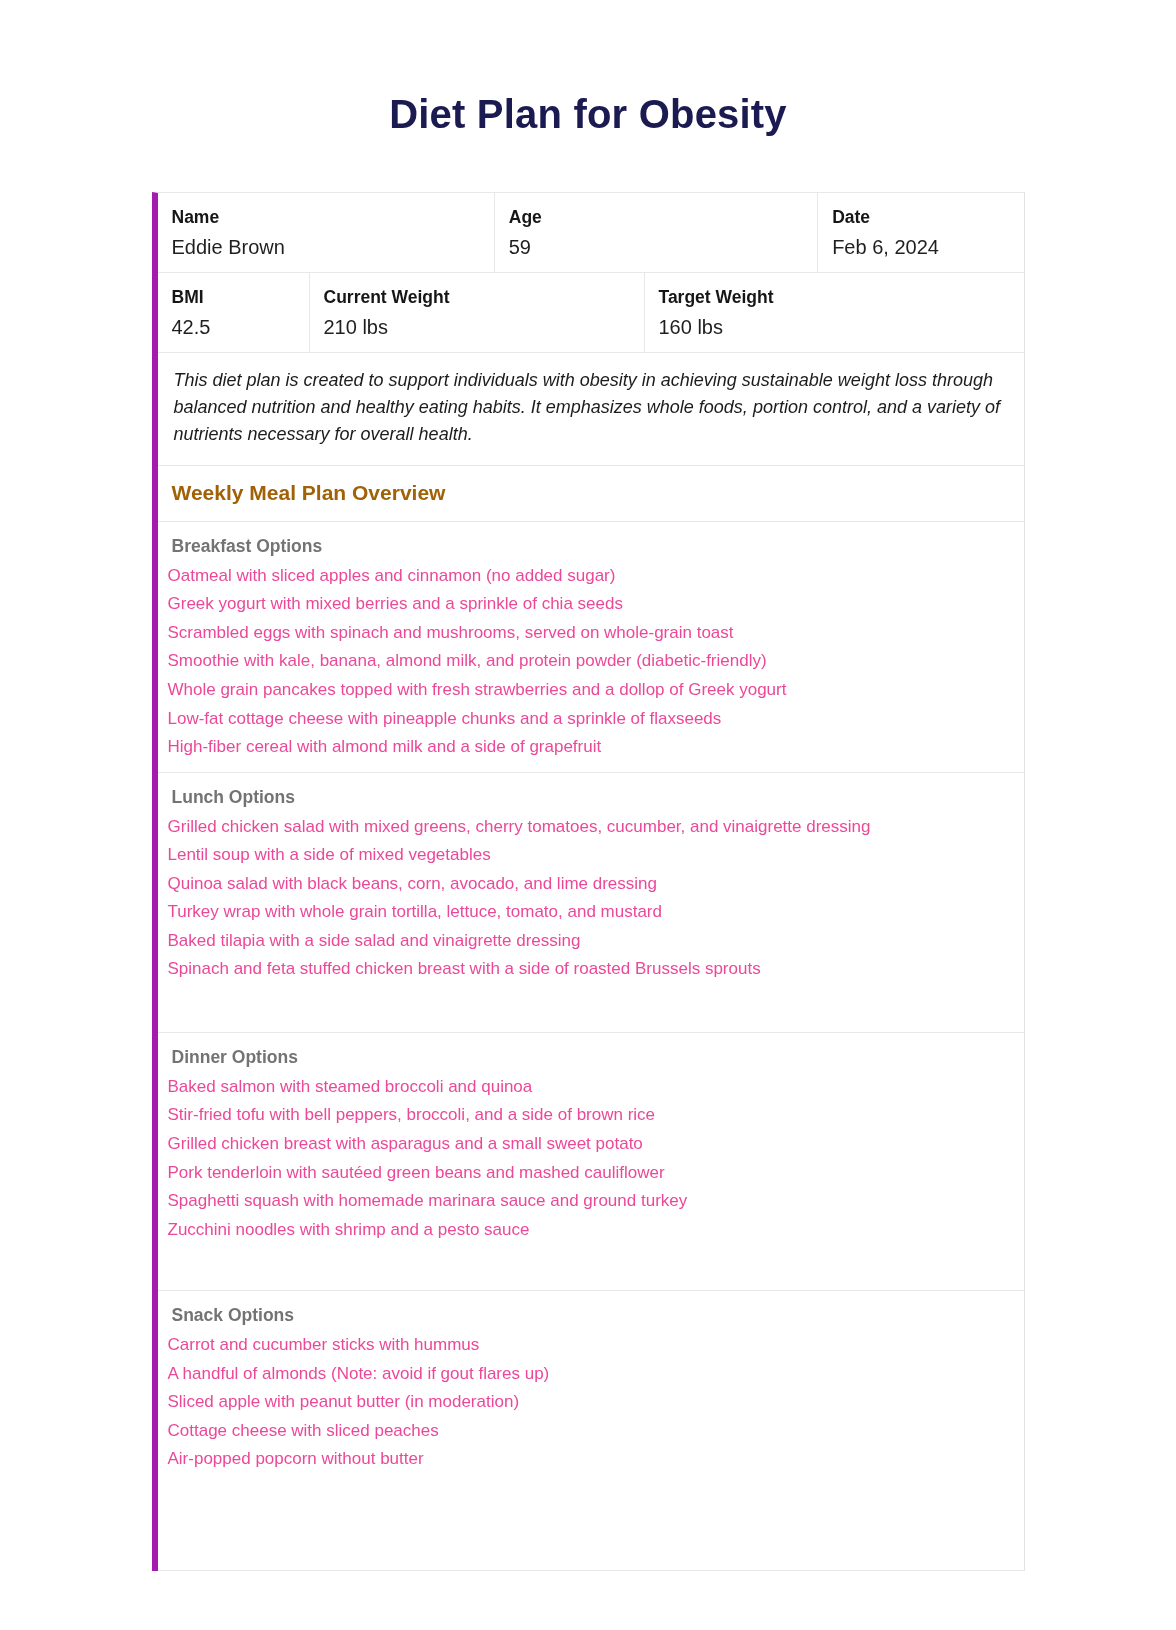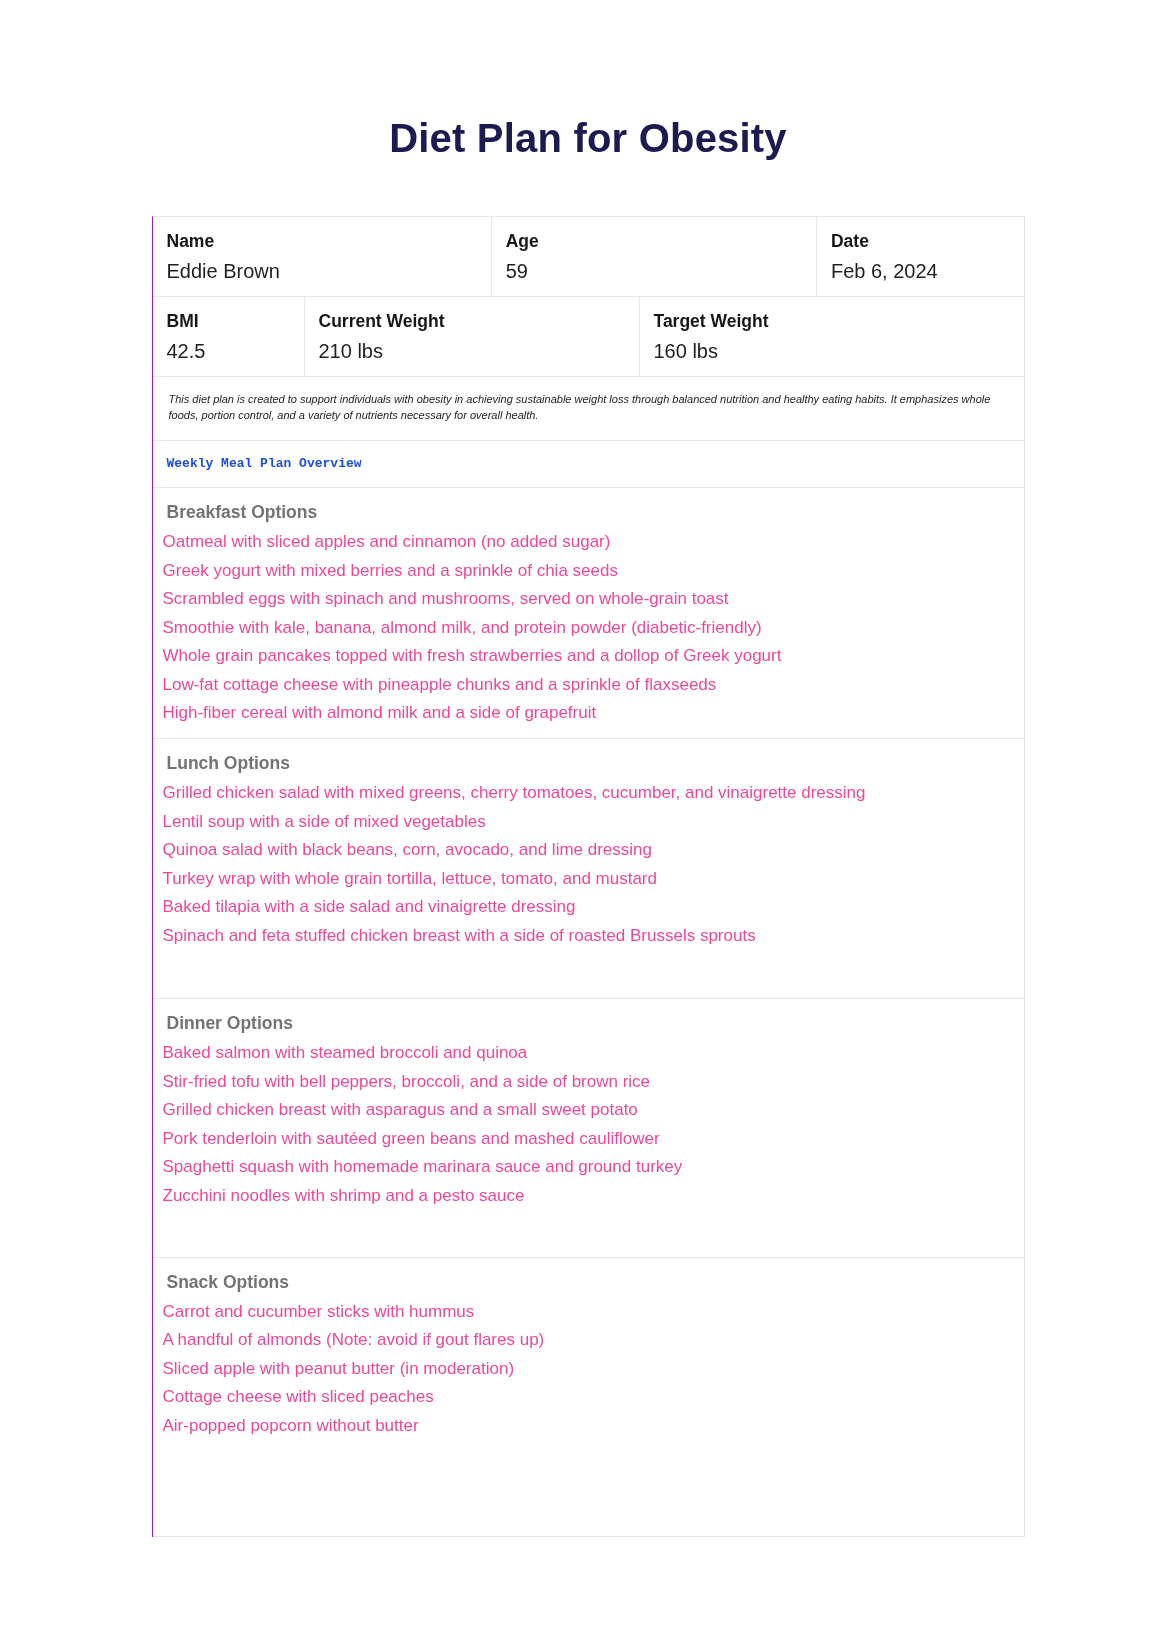--- a/index.html
+++ b/index.html
@@ -20,28 +20,28 @@
     min-height: 1630px;
     box-sizing: border-box;
     padding: 0;
   }
   .doc-title {
     text-align: center;
     font-size: 40px;
     font-weight: bold;
     color: #1b1b52;
     margin: 0;
-    padding-top: 116px;
+    padding-top: 92px;
     letter-spacing: 0.2px;
   }
   .sheet {
     width: 873px;
     margin: 0 auto;
     margin-top: 55px;
-    border-left: 1px solid #a21caf;
+    border-left: 6px solid #a21caf;
     border-right: 1px solid #e2e2e5;
     border-top: 1px solid #e8e8ea;
     box-sizing: border-box;
   }
   .info-row {
     display: flex;
     border-bottom: 1px solid #e8e8ea;
   }
   .info-cell {
     padding: 14px 0 12px 14px;
@@ -70,34 +70,33 @@
   .r2c1 { width: 152px; }
   .r2c2 { width: 335px; }
   .r2c3 { width: 370px; }
 
   .desc-block {
     padding: 14px 18px 16px 16px;
     border-bottom: 1px solid #e8e8ea;
   }
   .desc-text {
     font-style: italic;
-    font-size: 11px;
+    font-size: 18px;
     line-height: 1.52;
     color: #1c1c1c;
     margin: 0;
   }
   .overview-block {
     padding: 15px 0 16px 14px;
     border-bottom: 1px solid #e8e8ea;
   }
   .overview-title {
-    font-size: 13px;
-    font-weight: bold;
-    color: #1d4ed8;
-    font-family: Liberation Mono, monospace;
+    font-size: 21px;
+    font-weight: bold;
+    color: #a16207;
   }
   .meal-block {
     padding: 14px 0 10px 0;
     border-bottom: 1px solid #e8e8ea;
   }
   .meal-block:last-child {
     border-bottom: 1px solid #e8e8ea;
   }
   .meal-heading {
     font-size: 17.5px;

